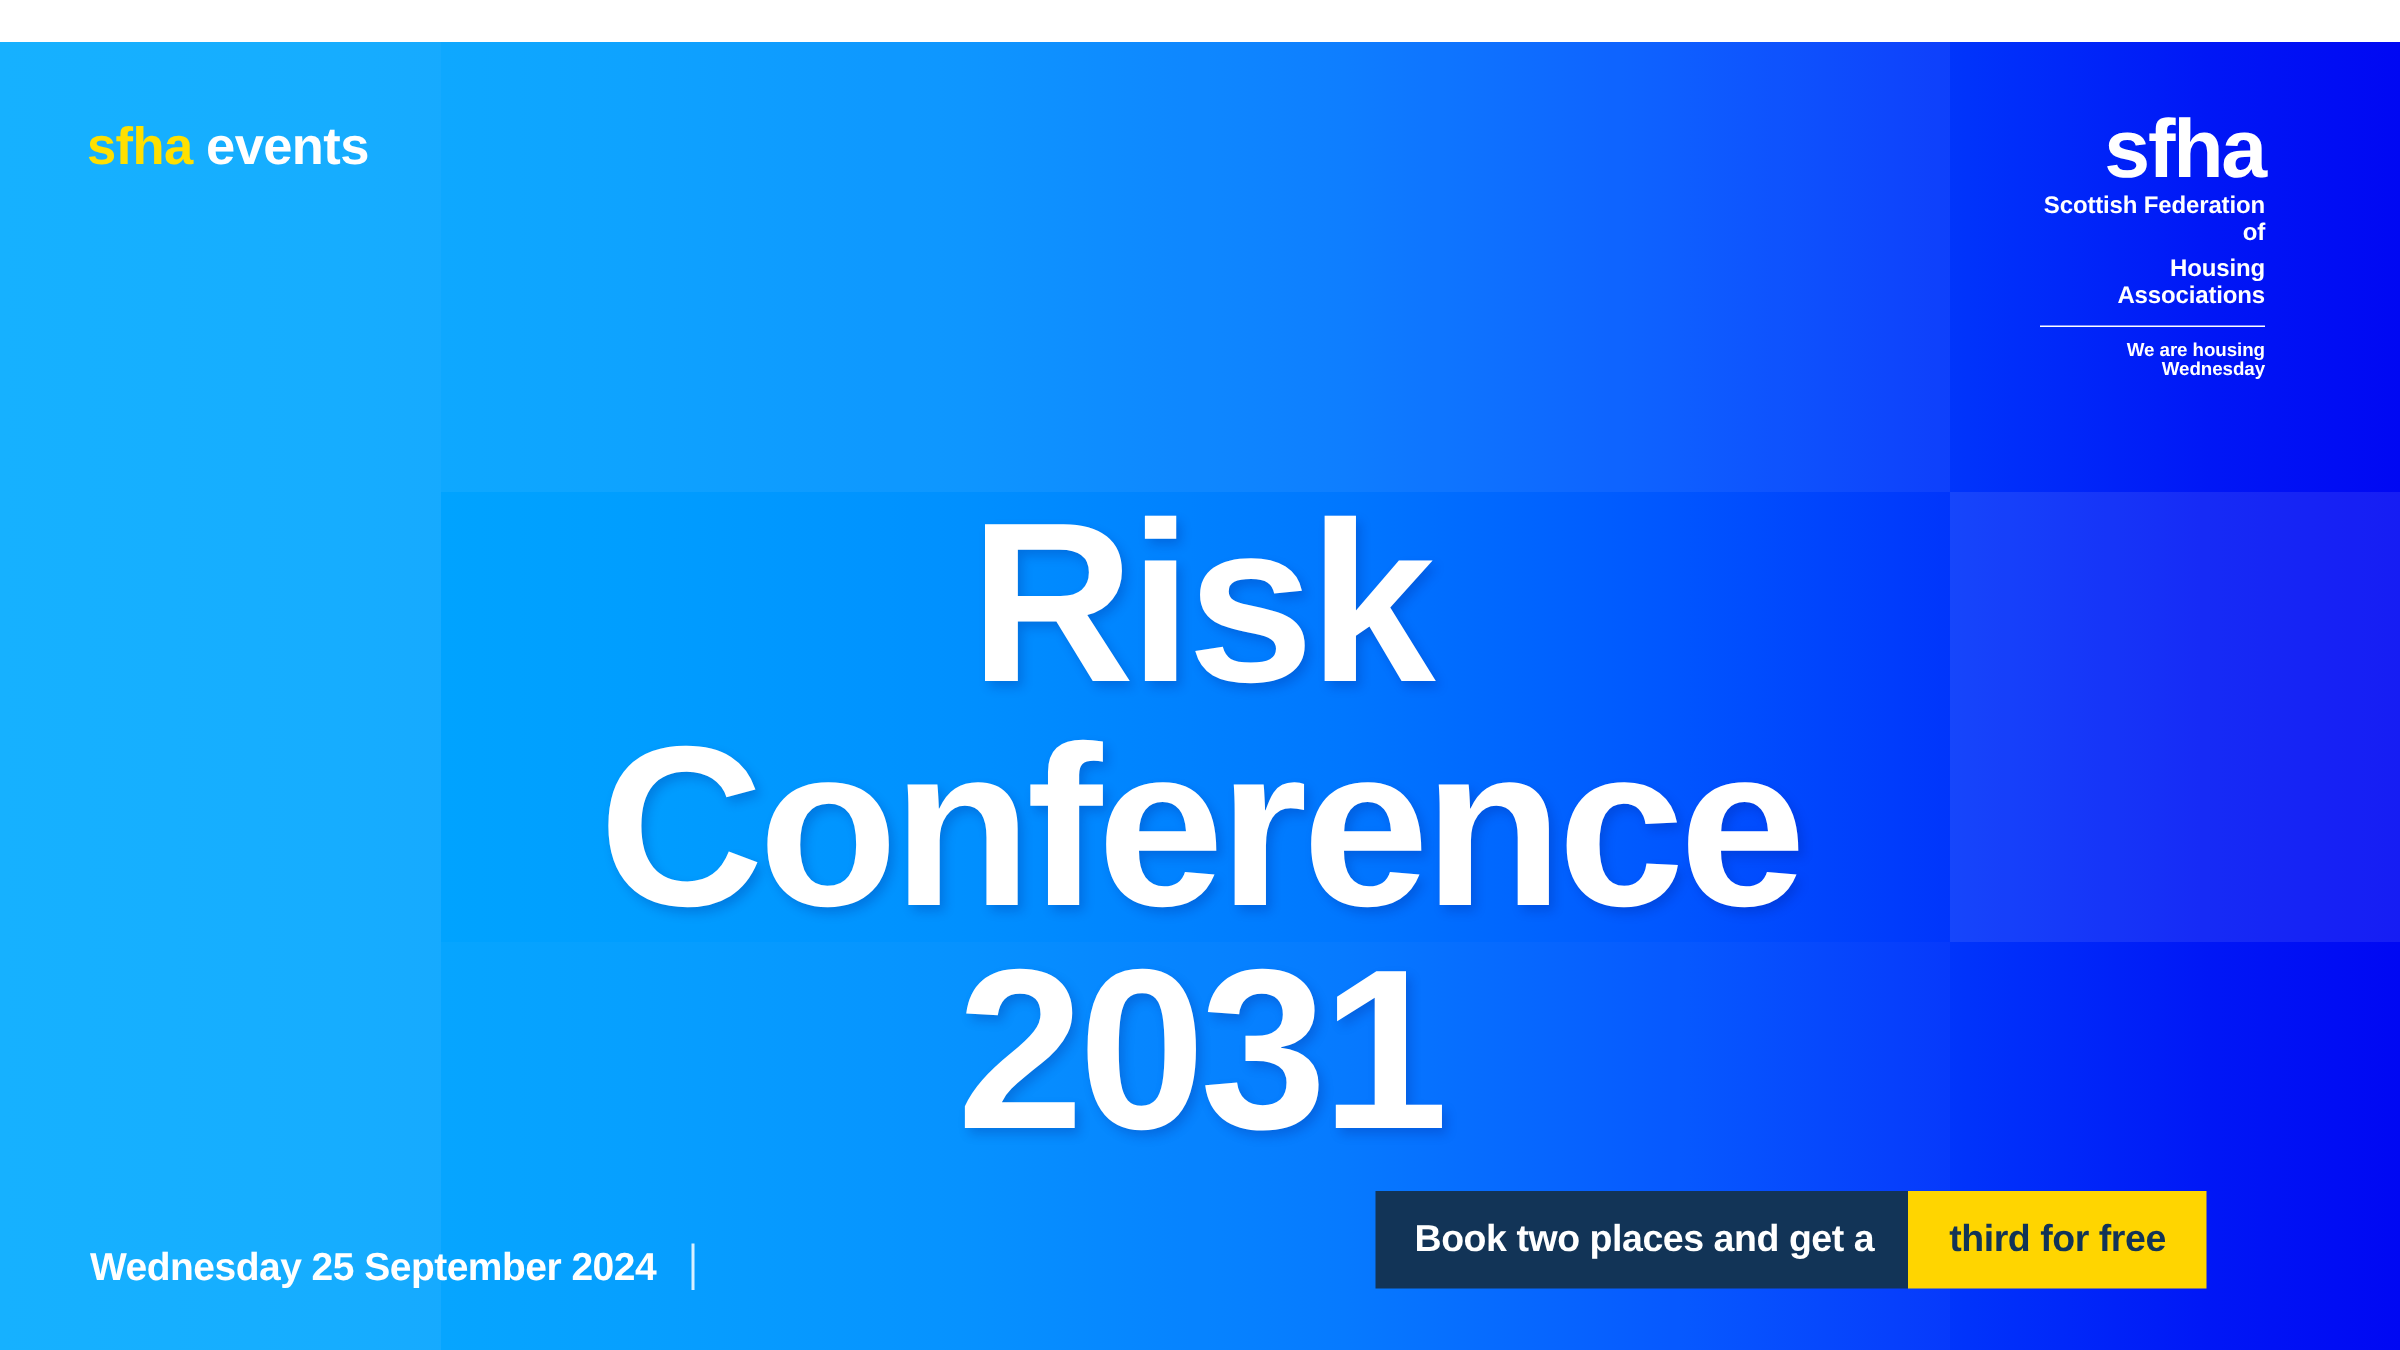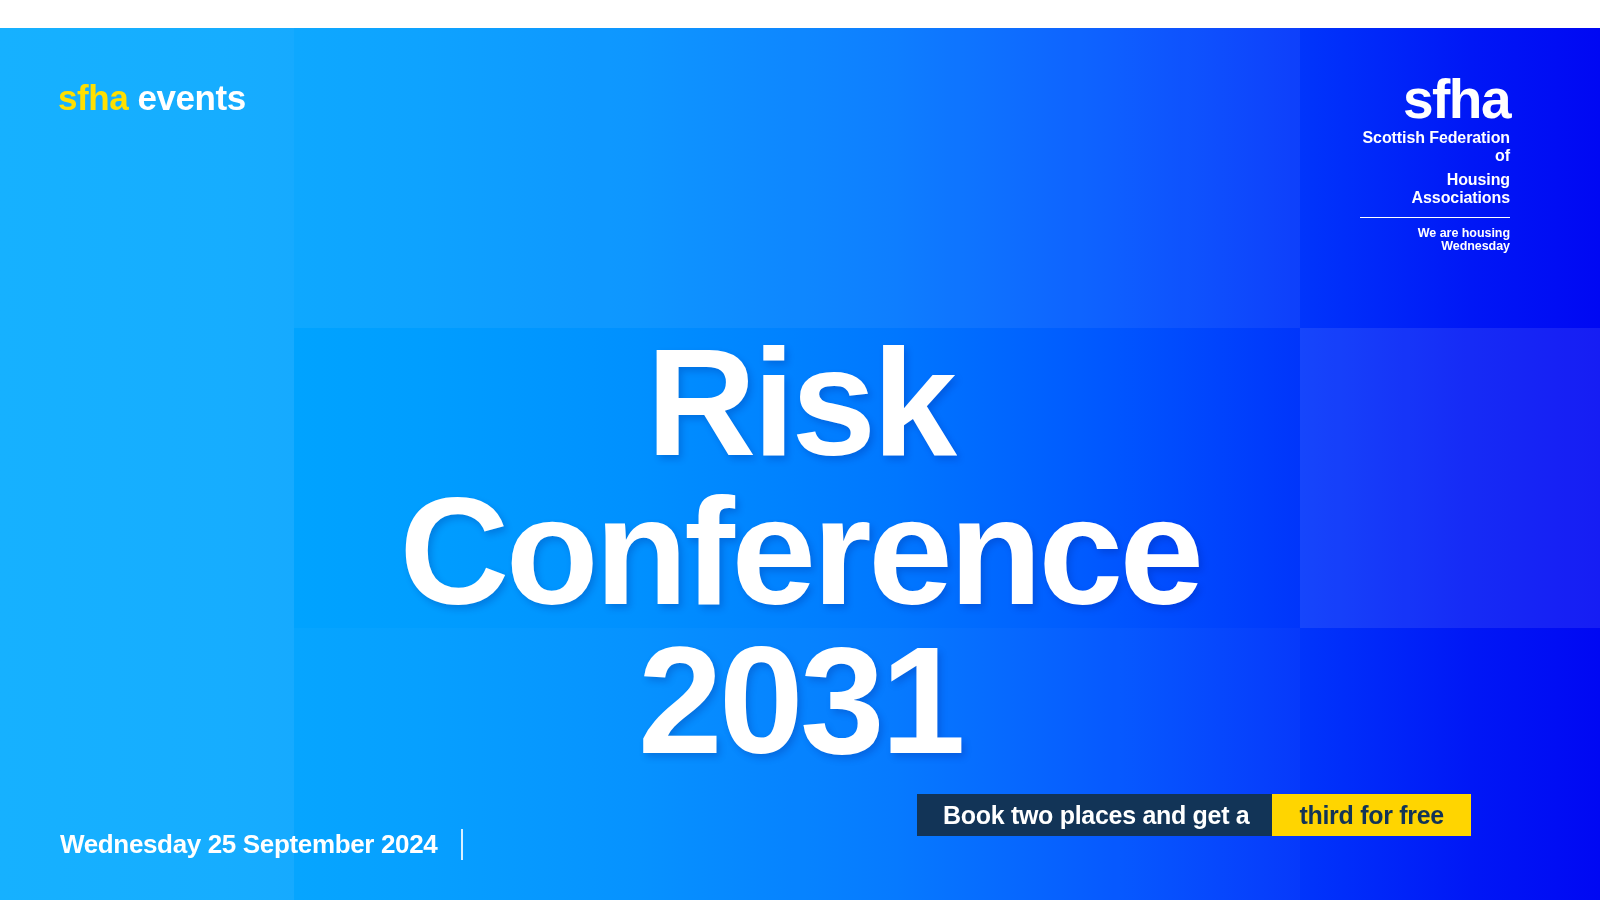--- a/index.html
+++ b/index.html
@@ -127,21 +127,21 @@
     height: 31px;
     background: rgba(255,255,255,0.85);
     margin: 0 24px;
   }
 
   
   #promo-badge {
     position: absolute;
     left: 917px;
     top: 766px;
-    height: 42px;
+    height: 65px;
     display: flex;
     align-items: stretch;
     font-size: 25px;
     font-weight: 700;
     letter-spacing: -0.3px;
     white-space: nowrap;
   }
   #promo-badge .promo-main {
     background: #123457;
     color: #ffffff;

